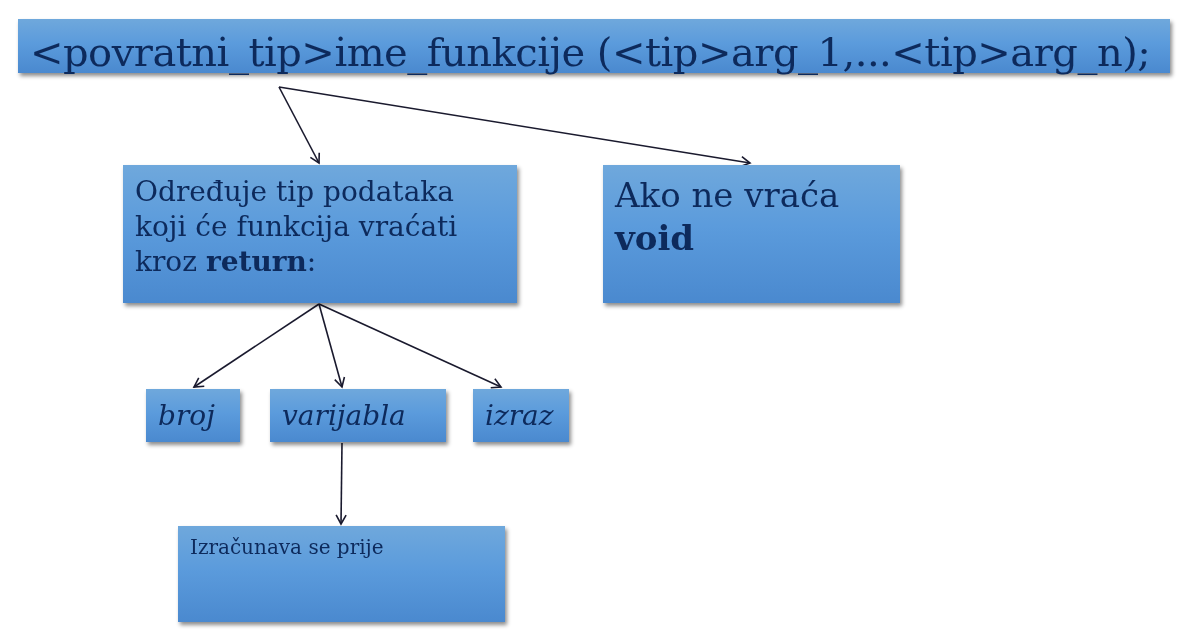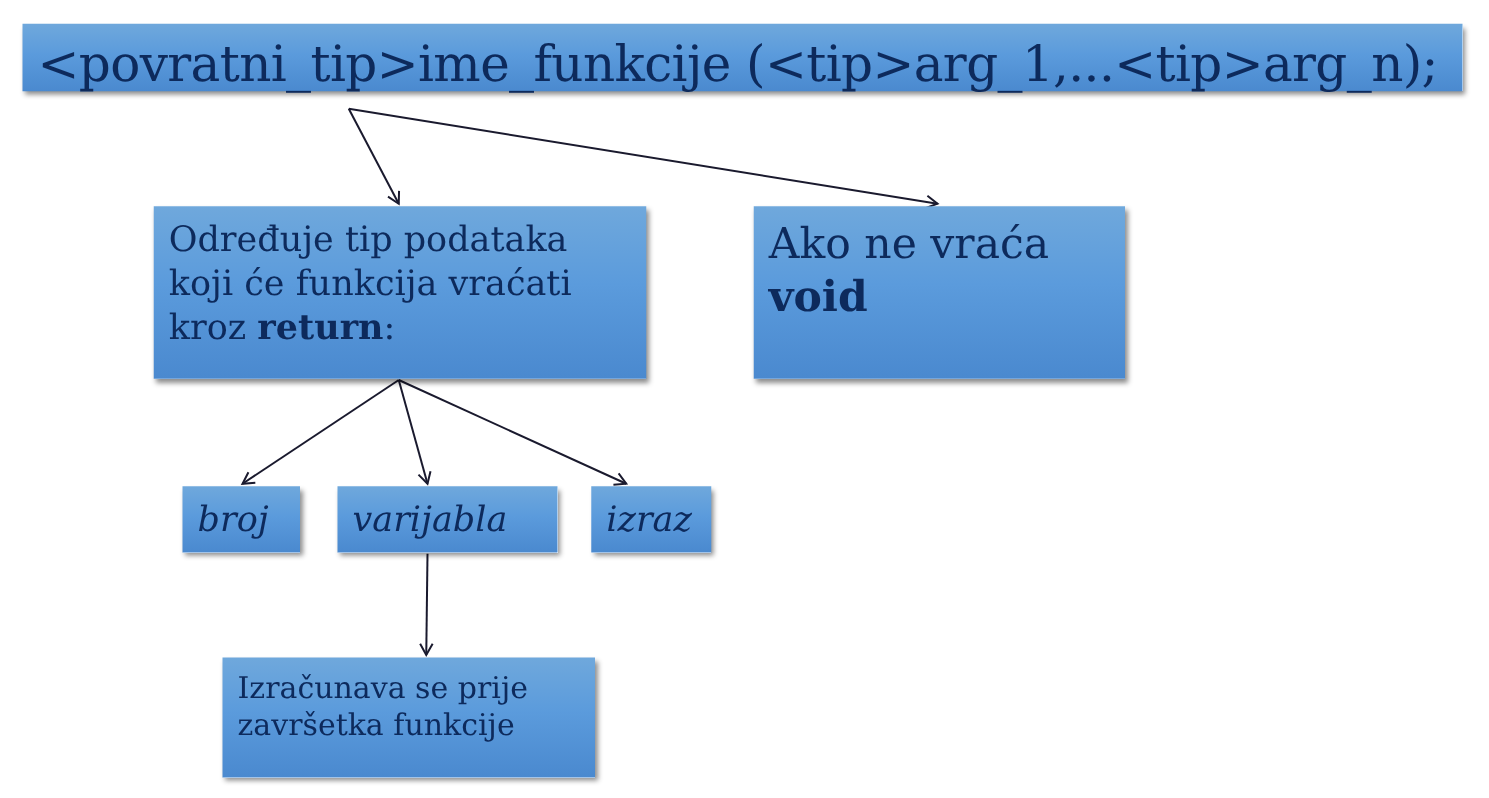--- a/index.html
+++ b/index.html
@@ -17,21 +17,21 @@
     left: 18px; top: 19px; width: 1152px; height: 54px;
     font-size: 40px; line-height: 67px; padding: 0 0 0 12px; white-space: nowrap;
     letter-spacing: -0.5px;
   }
   .b-odr { left: 123px; top: 165px; width: 394px; height: 138px; font-size: 28px; padding: 9px 12px; }
   .b-ako { left: 603px; top: 165px; width: 297px; height: 138px; font-size: 34px; padding: 9px 12px; }
   .b-small { top: 389px; height: 53px; font-size: 28px; line-height: 53px; padding: 0 12px; font-style: italic; }
   .b-broj { left: 146px; width: 94px; }
   .b-var { left: 270px; width: 176px; }
   .b-izr { left: 473px; width: 96px; }
-  .b-izra { left: 178px; top: 526px; width: 298px; height: 96px; font-size: 24px; padding: 9px 12px; }
+  .b-izra { left: 178px; top: 526px; width: 327px; height: 96px; font-size: 20px; padding: 9px 12px; }
   b { font-weight: bold; }
   svg.arrows { position: absolute; left: 0; top: 0; }
 </style>
 </head>
 <body>
 
 <svg class="arrows" width="1191" height="638">
   <defs>
     <marker id="ah" markerWidth="12" markerHeight="12" refX="10" refY="6" orient="auto" markerUnits="userSpaceOnUse">
       <path d="M1,1 L10,6 L1,11" fill="none" stroke="#1a1a2e" stroke-width="1.6"></path>
@@ -67,14 +67,13 @@
 </div>
 <div class="box b-small b-var">
   <span>varijabla</span>
 </div>
 <div class="box b-small b-izr">
   <span>izraz</span>
 </div>
 
 <div class="box b-izra">
   <div>Izračunava se prije</div>
-  <div>završetka funkcije</div>
 </div>
 
 </body></html>

